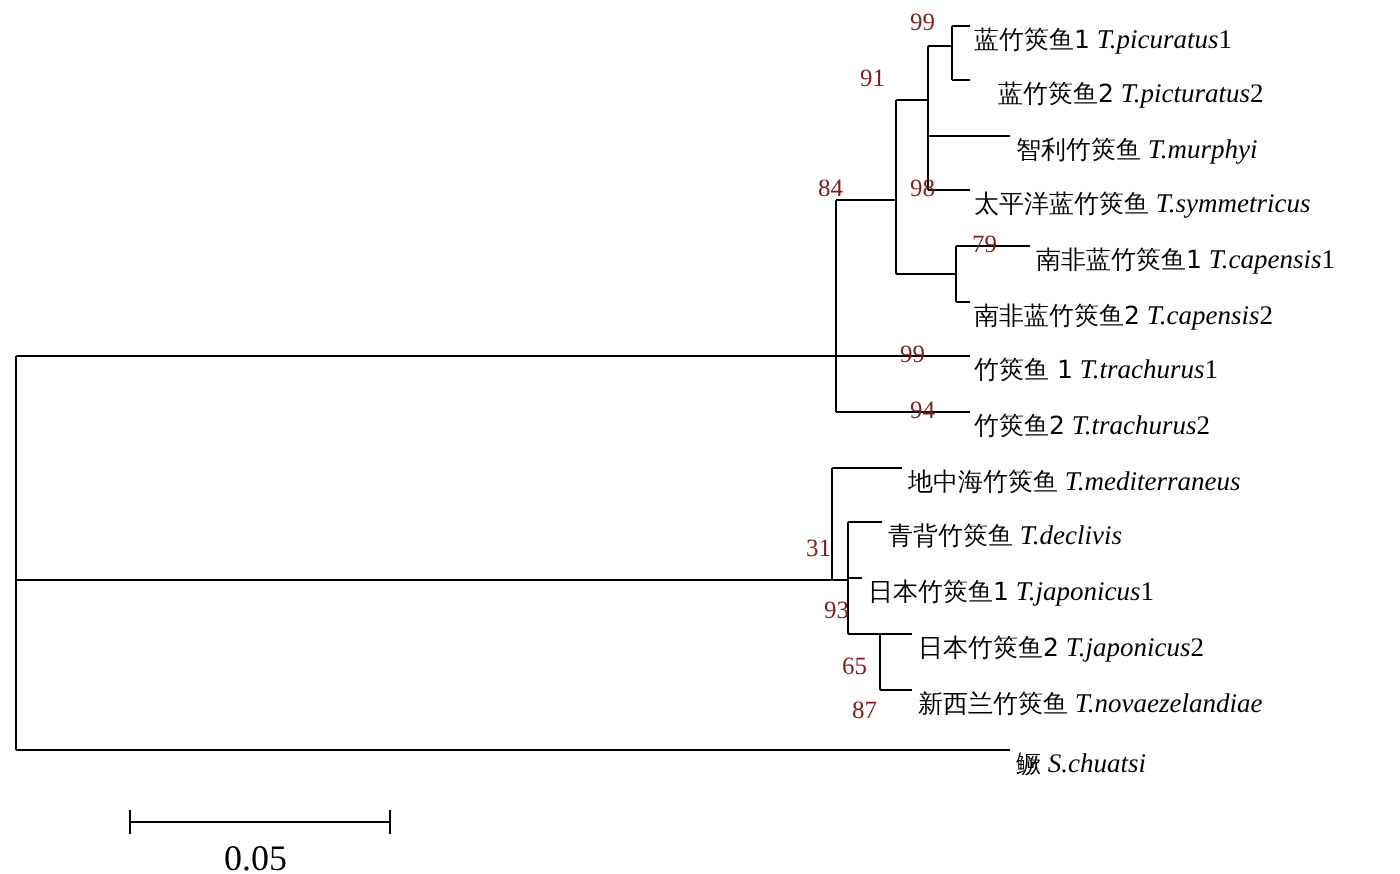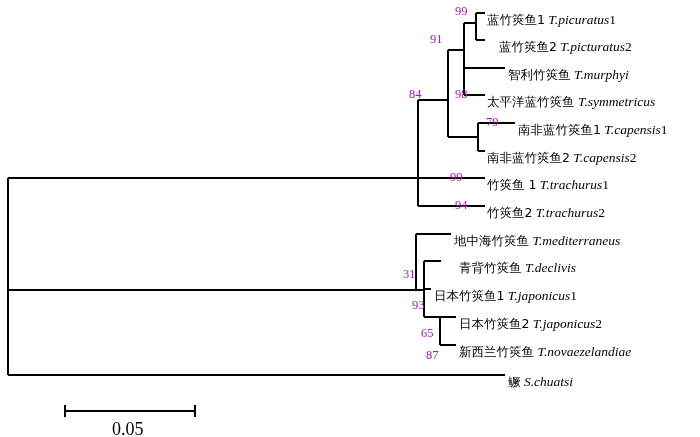--- a/index.html
+++ b/index.html
@@ -37,21 +37,21 @@
     font-size: 12.5px;
   }
   .taxon-label .sci {
     font-style: italic;
   }
   .support-label {
     position: absolute;
     white-space: nowrap;
     font-size: 12.5px;
     line-height: 1;
-    color: #a21caf;
+    color: #7f1d1d;
     font-family: "Liberation Serif", serif;
   }
   .scale-label {
     position: absolute;
     white-space: nowrap;
     font-size: 18px;
     color: #000000;
     font-family: "Liberation Serif", serif;
   }
 </style>
@@ -107,21 +107,21 @@
   <div id="taxon-layer">
       <div class="taxon-label" style="left: 487px; top: 13px;"><span class="cn">蓝竹筴鱼1</span> <span class="sci">T.picuratus</span><span>1</span></div>
       <div class="taxon-label" style="left: 487px; top: 40px; margin-left: 12px;"><span class="cn">蓝竹筴鱼2</span> <span class="sci">T.picturatus</span><span>2</span></div>
       <div class="taxon-label" style="left: 508px; top: 68px;"><span class="cn">智利竹筴鱼</span> <span class="sci">T.murphyi</span></div>
       <div class="taxon-label" style="left: 487px; top: 95px;"><span class="cn">太平洋蓝竹筴鱼</span> <span class="sci">T.symmetricus</span></div>
       <div class="taxon-label" style="left: 518px; top: 123px;"><span class="cn">南非蓝竹筴鱼1</span> <span class="sci">T.capensis</span><span>1</span></div>
       <div class="taxon-label" style="left: 487px; top: 151px;"><span class="cn">南非蓝竹筴鱼2</span> <span class="sci">T.capensis</span><span>2</span></div>
       <div class="taxon-label" style="left: 487px; top: 178px;"><span class="cn">竹筴鱼 1</span> <span class="sci">T.trachurus</span><span>1</span></div>
       <div class="taxon-label" style="left: 487px; top: 206px;"><span class="cn">竹筴鱼2</span> <span class="sci">T.trachurus</span><span>2</span></div>
       <div class="taxon-label" style="left: 454px; top: 234px;"><span class="cn">地中海竹筴鱼</span> <span class="sci">T.mediterraneus</span></div>
-      <div class="taxon-label" style="left: 459px; top: 261px;"><span class="cn">青背竹筴鱼</span> <span class="sci">T.declivis</span></div>
+      <div class="taxon-label" style="left: 444px; top: 261px;"><span class="cn">青背竹筴鱼</span> <span class="sci">T.declivis</span></div>
       <div class="taxon-label" style="left: 434px; top: 289px;"><span class="cn">日本竹筴鱼1</span> <span class="sci">T.japonicus</span><span>1</span></div>
       <div class="taxon-label" style="left: 459px; top: 317px;"><span class="cn">日本竹筴鱼2</span> <span class="sci">T.japonicus</span><span>2</span></div>
       <div class="taxon-label" style="left: 459px; top: 345px;"><span class="cn">新西兰竹筴鱼</span> <span class="sci">T.novaezelandiae</span></div>
       <div class="taxon-label" style="left: 508px; top: 375px;"><span class="cn">鳜</span> <span class="sci">S.chuatsi</span></div>
     </div>
   <div id="support-layer">
       <div class="support-label" style="left: 455px; top: 5px;">99</div>
       <div class="support-label" style="left: 430px; top: 33px;">91</div>
       <div class="support-label" style="left: 455px; top: 88px;">98</div>
       <div class="support-label" style="left: 409px; top: 88px;">84</div>

